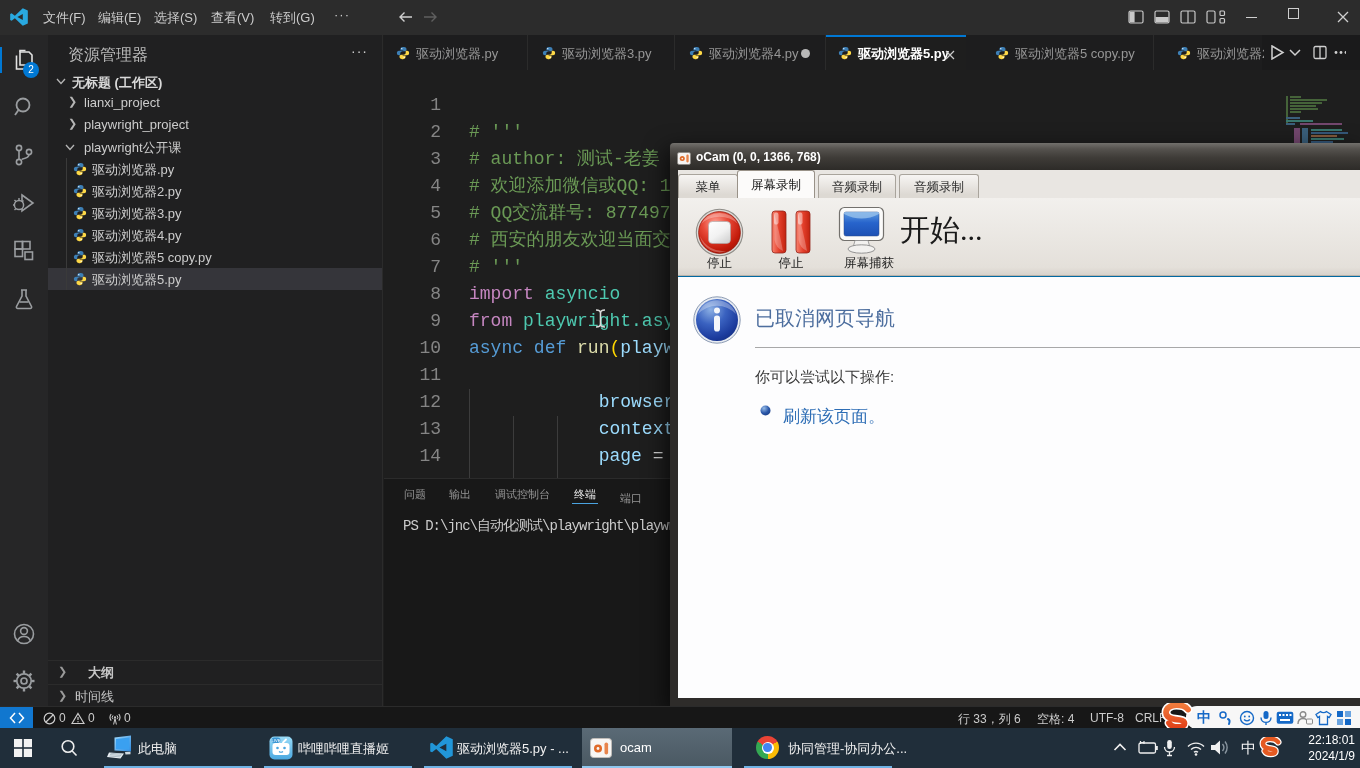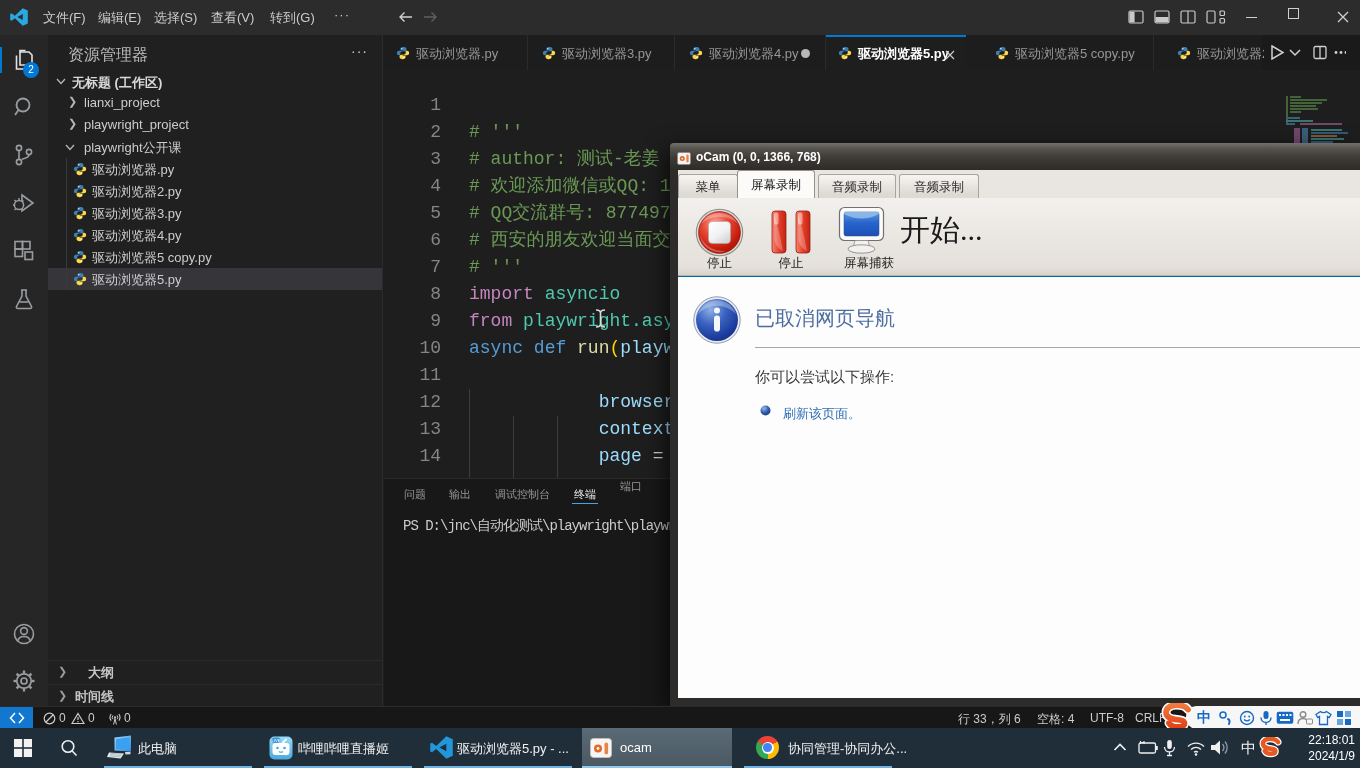--- a/index.html
+++ b/index.html
@@ -182,21 +182,21 @@
         </svg>
     <div class="abs" style="left:44px;top:236px;">驱动浏览器5.py</div>
   </div>
 
   <div class="abs" style="left:0;top:625px;width:334px;height:22px;border-top:1px solid #2b2b2b;color:#c5c5c5;font-size:13px;">
      <span class="abs" style="left:10px;top:4px;color:#9a9a9a;font-size:11px;">❯</span>
         <span class="abs" style="left:40px;top:3px;font-weight:bold;">大纲</span>
       </div>
   <div class="abs" style="left:0;top:649px;width:334px;height:22px;border-top:1px solid #2b2b2b;color:#c5c5c5;font-size:13px;">
      <span class="abs" style="left:10px;top:4px;color:#9a9a9a;font-size:11px;">❯</span>
-        <span class="abs" style="left:27px;top:3px;font-weight:bold;">时间线</span>
+        <span class="abs" style="left:27px;top:3px;font-weight:normal;">时间线</span>
       </div>
 </div>
 
 <div class="abs" style="left:384px;top:35px;width:976px;height:671px;background:#1e1e1e;">
 
   <div class="abs" style="left:0;top:0;width:976px;height:35px;background:#1a1a1b;" id="tabstrip">
     <div class="abs" style="left:0;top:0;width:144px;height:35px;background:#1d1d1e;border-right:1px solid #2b2b2b;">
       <svg class="abs" style="left:12px;top:11px" width="14" height="14" viewBox="0 0 16 16">
             <use href="#pyico"></use>
           </svg>
@@ -295,21 +295,21 @@
     <div class="abs" style="left:28px;top:43px;width:26px;height:1.6px;background:#a87048;"></div>
     <div class="abs" style="left:28px;top:46px;width:33px;height:1.6px;background:#44988c;"></div>
     <div class="abs" style="left:28px;top:49px;width:22px;height:1.6px;background:#3e6f9e;"></div>
   </div>
 
   <div class="abs" style="left:0;top:443px;width:976px;height:228px;background:#181818;border-top:1px solid #2b2b2b;" id="panel">
     <div class="abs" style="left:20px;top:8px;font-size:11px;color:#969696;">问题</div>
     <div class="abs" style="left:65px;top:8px;font-size:11px;color:#969696;">输出</div>
     <div class="abs" style="left:111px;top:8px;font-size:11px;color:#969696;">调试控制台</div>
     <div class="abs" style="left:190px;top:8px;font-size:11px;color:#e7e7e7;">终端</div>
-    <div class="abs" style="left:236px;top:0;font-size:11px;color:#969696;">端口</div>
+    <div class="abs" style="left:236px;top:12px;font-size:11px;color:#969696;">端口</div>
     <div class="abs" style="left:188px;top:24px;width:26px;height:1px;background:#4aa3e0;"></div>
     <div class="abs" style="left:19px;top:38px;font-family:'Liberation Mono',monospace;font-size:14px;letter-spacing:-1px;color:#cccccc;white-space:pre;">PS D:\jnc\自动化测试\playwright\playwright公开课&gt;</div>
   </div>
 </div>
 
 <div id="ocam" class="abs" style="left:670px;top:143px;width:690px;height:563px;background:#2e2c2a;border-radius:4px 0 0 0;box-shadow:-4px 6px 22px rgba(0,0,0,0.65);">
 
   <div class="abs" style="left:0;top:0;width:690px;height:27px;border-radius:4px 0 0 0;background:linear-gradient(180deg,#72706c 0%,#55524e 22%,#3e3b37 55%,#2d2b28 100%);"></div>
   <svg class="abs" style="left:7px;top:9px" width="14" height="13" viewBox="0 0 16 15">
     <rect x="0.5" y="0.5" width="15" height="14" rx="2" fill="#f6f4f2" stroke="#8a8782"></rect>
@@ -405,21 +405,21 @@
       <svg class="abs" style="left:82px;top:128px" width="11" height="11" viewBox="0 0 11 11">
         <defs>
               <radialGradient id="blt" cx="35%" cy="28%" r="80%">
           <stop offset="0%" stop-color="#96bce8"></stop>
                 <stop offset="60%" stop-color="#2a57a8"></stop>
                 <stop offset="100%" stop-color="#1a3f88"></stop>
         </radialGradient>
             </defs>
         <circle cx="5.5" cy="5.5" r="5" fill="url(#blt)"></circle>
       </svg>
-      <div class="abs" style="left:105px;top:128px;font-size:13px;color:#2d6db5;">刷新该页面。</div>
+      <div class="abs" style="left:105px;top:128px;font-size:17px;color:#2d6db5;">刷新该页面。</div>
     </div>
   </div>
 </div>
 
 <div class="abs" style="left:0;top:706px;width:1360px;height:22px;background:#171717;border-top:1px solid #2b2b2b;color:#cccccc;font-size:12px;" id="statusbar">
   <div class="abs" style="left:0;top:0;width:33px;height:22px;background:#1177cf;"></div>
   <svg class="abs" style="left:9px;top:5px" width="16" height="12" viewBox="0 0 16 12">
     <path d="M6 1 L1.5 6 L6 11 M10 1 L14.5 6 L10 11" fill="none" stroke="#ffffff" stroke-width="1.5"></path>
   </svg>
   <svg class="abs" style="left:43px;top:5px" width="13" height="13" viewBox="0 0 13 13">

